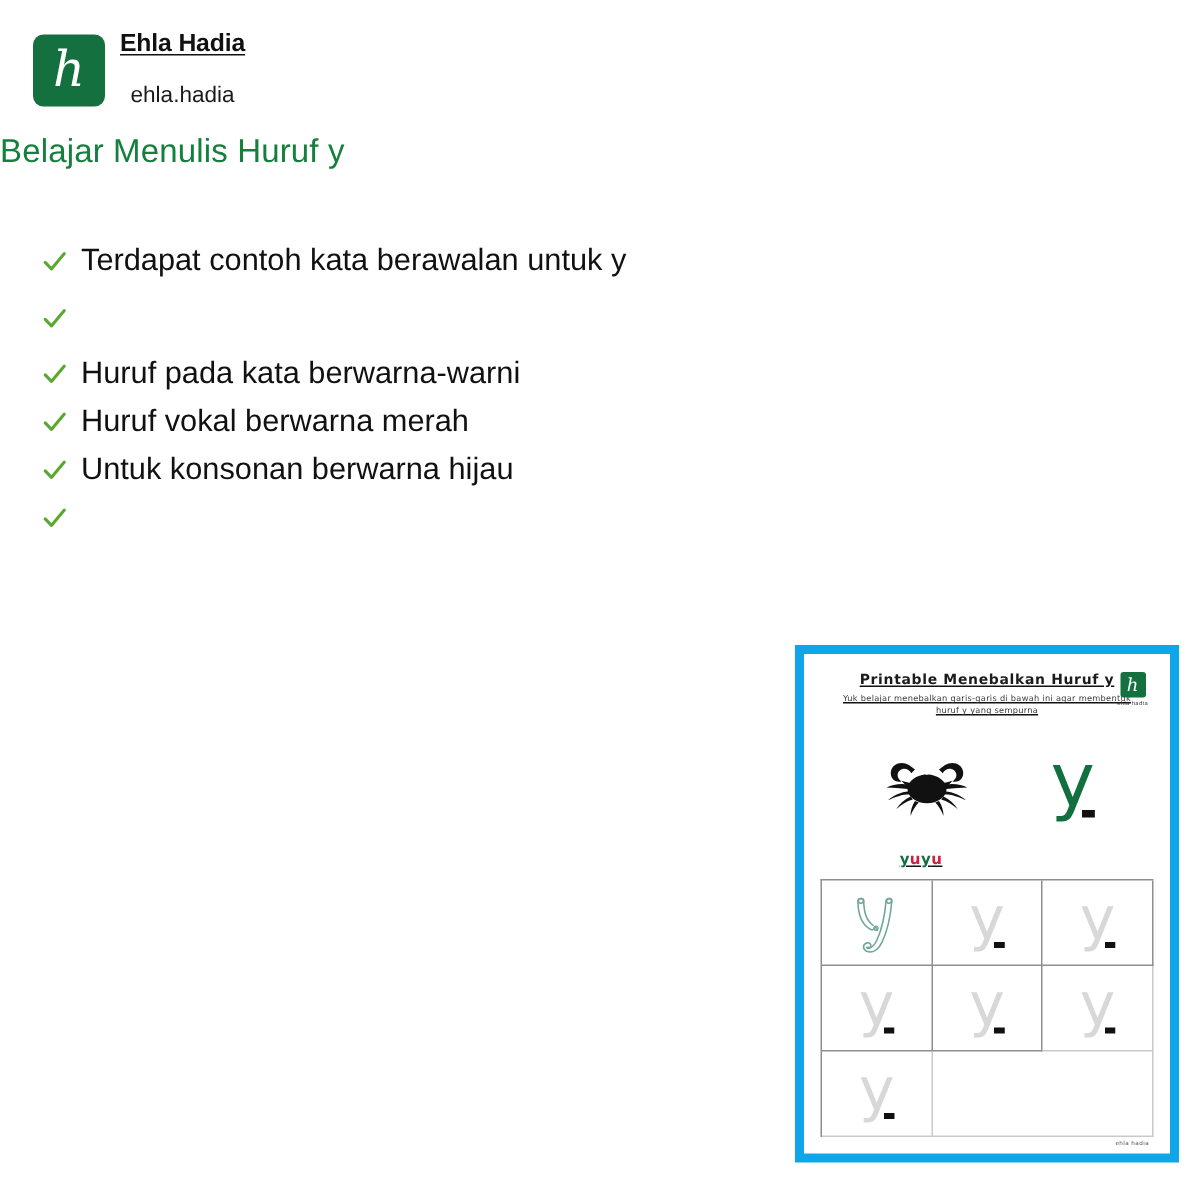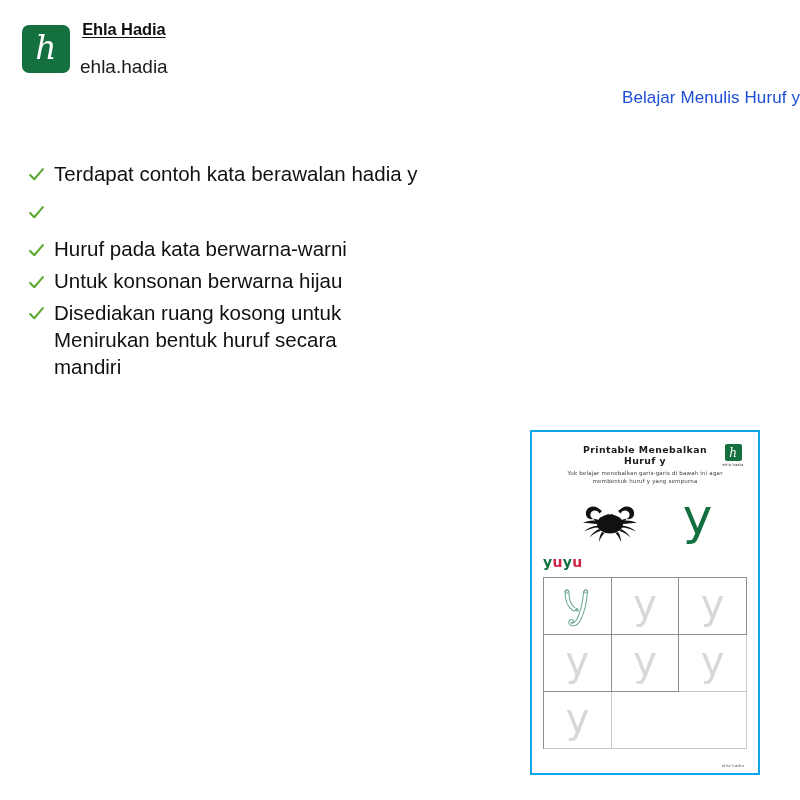--- a/index.html
+++ b/index.html
@@ -53,36 +53,36 @@
   }
   .brand-name {
     font-size: 16.5px;
     font-weight: 700;
     color: #111111;
     text-decoration: underline;
     text-underline-offset: 2px;
     letter-spacing: -0.1px;
   }
   .brand-handle {
-    font-size: 19px;
+    font-size: 15px;
     font-weight: 400;
     color: #1a1a1a;
     margin-top: 18px;
   }
 
   
   .page-title {
     position: absolute;
     top: 88px;
     left: 0;
     right: 0;
-    text-align: right;
-    font-size: 17px;
+    text-align: left;
+    font-size: 22px;
     font-weight: 400;
-    color: #1d4ed8;
+    color: #15803d;
     letter-spacing: 0.1px;
   }
 
   
   .feature-list {
     position: absolute;
     left: 28px;
     top: 160px;
     width: 650px;
     list-style: none;
@@ -90,21 +90,20 @@
     padding: 0;
   }
   .feature-item {
     display: flex;
     align-items: flex-start;
     gap: 9px;
     margin-bottom: 11px;
   }
   .feature-item.tight {
     margin-bottom: 5px;
-    align-items: flex-end;
   }
   .feature-item.multiline {
     margin-bottom: 6px;
   }
   .check-icon {
     flex: 0 0 auto;
     width: 17px;
     height: 26px;
     position: relative;
     top: 1px;
@@ -121,26 +120,27 @@
     color: #111111;
     font-weight: 400;
     white-space: pre-line;
   }
 
   
   .worksheet-card {
     position: absolute;
     left: 530px;
     top: 430px;
-    width: 230px;
+    width: 256px;
     height: 345px;
     background: #ffffff;
-    border: 2px solid #0ea5e9;
+    border: 6px solid #0ea5e9;
     box-sizing: border-box;
     padding: 12px 11px 10px 11px;
+    text-decoration: underline;
   }
   .ws-head {
     position: relative;
     min-height: 40px;
   }
   .ws-title {
     text-align: center;
     font-family: "DejaVu Sans", sans-serif;
     font-size: 9.3px;
     font-weight: 700;
@@ -208,26 +208,26 @@
   }
   .ws-bigletter {
     font-family: "DejaVu Sans", sans-serif;
     font-size: 50px;
     line-height: 0.82;
     font-weight: 400;
     color: #11703e;
     transform: translateY(-3px);
   }
   .ws-word {
-    text-align: left;
-    font-family: "DejaVu Sans", sans-serif;
-    font-size: 14px;
+    text-align: center;
+    font-family: "DejaVu Sans", sans-serif;
+    font-size: 10px;
     font-weight: 700;
     letter-spacing: 0.3px;
-    margin-top: 5px;
+    margin-top: 17px;
     padding-right: 88px;
   }
 
   
   .ws-grid {
     margin-top: 7px;
     border-top: 1px solid #8e8e8e;
     border-left: 1px solid #8e8e8e;
     width: 100%;
     box-sizing: border-box;
@@ -288,21 +288,21 @@
 
 <div class="page-title">Belajar Menulis Huruf y</div>
 
 <ul class="feature-list" id="feature-list">
     <li class="feature-item">
       <span class="check-icon">
         <svg viewBox="0 0 20 20" aria-hidden="true">
           <path d="M2.5 10.5 L7.4 15.6 L17.5 3.6" fill="none" stroke="#5aa832" stroke-width="2.4" stroke-linecap="round" stroke-linejoin="round"></path>
         </svg>
       </span>
-      <span class="feature-text">Terdapat contoh kata berawalan hadia y</span>
+      <span class="feature-text">Terdapat contoh kata berawalan untuk y</span>
     </li>
     <li class="feature-item">
       <span class="check-icon">
         <svg viewBox="0 0 20 20" aria-hidden="true">
           <path d="M2.5 10.5 L7.4 15.6 L17.5 3.6" fill="none" stroke="#5aa832" stroke-width="2.4" stroke-linecap="round" stroke-linejoin="round"></path>
         </svg>
       </span>
     </li>
     <li class="feature-item tight">
       <span class="check-icon">
@@ -311,31 +311,36 @@
         </svg>
       </span>
       <span class="feature-text">Huruf pada kata berwarna-warni</span>
     </li>
     <li class="feature-item tight">
       <span class="check-icon">
         <svg viewBox="0 0 20 20" aria-hidden="true">
           <path d="M2.5 10.5 L7.4 15.6 L17.5 3.6" fill="none" stroke="#5aa832" stroke-width="2.4" stroke-linecap="round" stroke-linejoin="round"></path>
         </svg>
       </span>
+      <span class="feature-text">Huruf vokal berwarna merah</span>
+    </li>
+    <li class="feature-item tight">
+      <span class="check-icon">
+        <svg viewBox="0 0 20 20" aria-hidden="true">
+          <path d="M2.5 10.5 L7.4 15.6 L17.5 3.6" fill="none" stroke="#5aa832" stroke-width="2.4" stroke-linecap="round" stroke-linejoin="round"></path>
+        </svg>
+      </span>
       <span class="feature-text">Untuk konsonan berwarna hijau</span>
     </li>
     <li class="feature-item multiline">
       <span class="check-icon">
         <svg viewBox="0 0 20 20" aria-hidden="true">
           <path d="M2.5 10.5 L7.4 15.6 L17.5 3.6" fill="none" stroke="#5aa832" stroke-width="2.4" stroke-linecap="round" stroke-linejoin="round"></path>
         </svg>
       </span>
-      <span class="feature-text">Disediakan ruang kosong untuk
-Menirukan bentuk huruf secara
-mandiri</span>
     </li>
   </ul>
 
 <div class="worksheet-card">
 
   <div class="ws-head">
     <div class="ws-title">Printable Menebalkan Huruf y</div>
     <div class="ws-subtitle">Yuk belajar menebalkan garis-garis di bawah ini
 agar membentuk huruf y yang sempurna</div>
     <div class="ws-badge">

